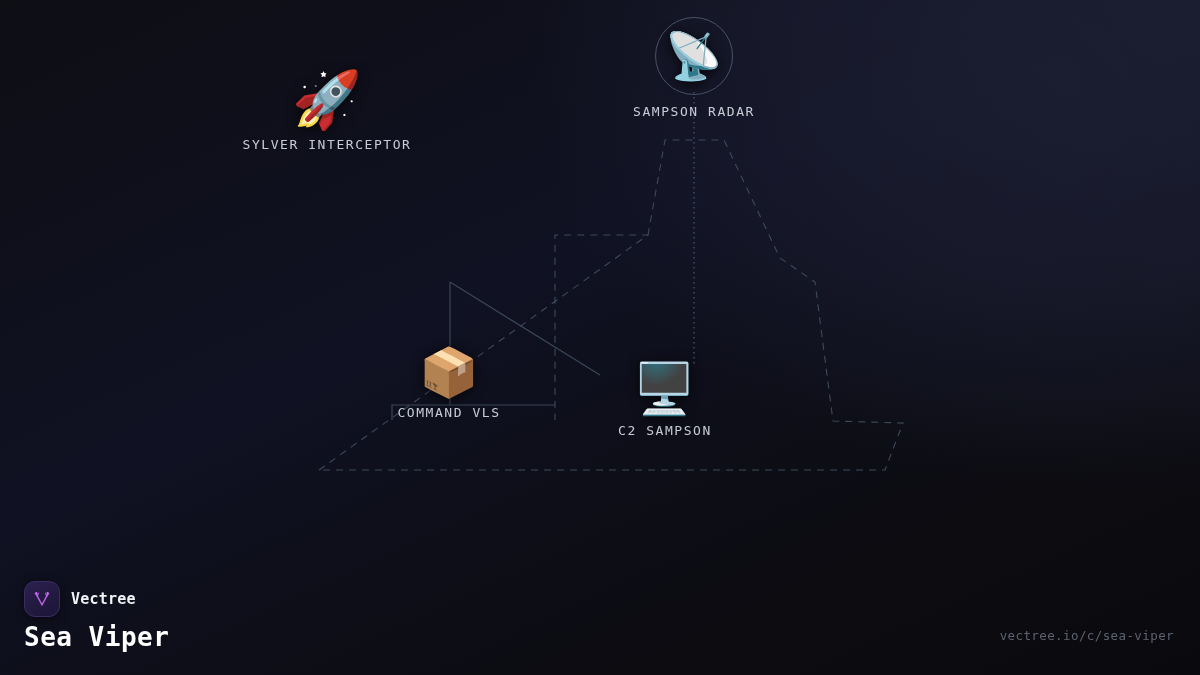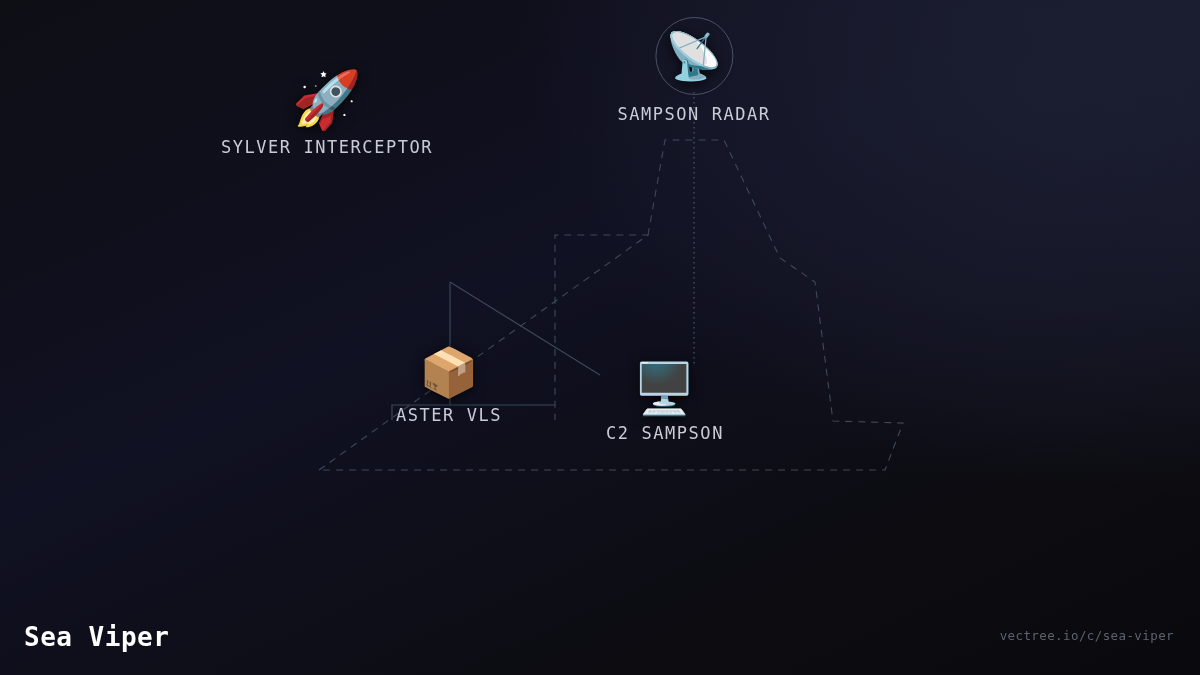--- a/index.html
+++ b/index.html
@@ -38,21 +38,21 @@
     transform: translateX(-50%);
   }
   .node-glyph {
     font-family: "DejaVu Sans", sans-serif;
     line-height: 1;
     text-align: center;
     filter: drop-shadow(0 2px 6px rgba(0,0,0,0.75));
   }
   .node-label {
     margin-top: 9px;
-    font-size: 17px;
+    font-size: 13px;
     letter-spacing: 1.55px;
     color: #c8ccd6;
     white-space: nowrap;
     text-align: center;
   }
 
   
   .node-ring {
     position: relative;
     width: 78px;
@@ -136,27 +136,43 @@
         <div class="node-label">SYLVER INTERCEPTOR</div>
       </div>
       <div class="node" style="left: 694px; top: 17px;">
         <div class="node-ring">
           <div class="node-glyph" style="font-size: 46px;">📡</div>
         </div>
         <div class="node-label">SAMPSON RADAR</div>
       </div>
       <div class="node" style="left: 449px; top: 348px;">
         <div class="node-glyph" style="font-size: 48px;">📦</div>
-        <div class="node-label">ASTER VLS</div>
+        <div class="node-label">COMMAND VLS</div>
       </div>
       <div class="node" style="left: 665px; top: 364px;">
         <div class="node-glyph" style="font-size: 50px;">🖥️</div>
         <div class="node-label">C2 SAMPSON</div>
       </div>
     </div>
 
   <div id="brand">
+    <div id="brand-row">
+      <div id="brand-mark">
+        <svg width="20" height="20" viewBox="0 0 24 24" aria-hidden="true">
+          <g stroke="#c060e8" stroke-width="1.7" stroke-linecap="round" fill="none">
+            <path d="M5.5 7 L12 19 L18.5 7"></path>
+            <path d="M4 5.2 L6.4 8.2"></path>
+            <path d="M7.6 5.2 L6.4 8.2" opacity="0.85"></path>
+            <path d="M20 5.2 L17.6 8.2"></path>
+            <path d="M16.4 5.2 L17.6 8.2" opacity="0.85"></path>
+          </g>
+          <circle cx="5.3" cy="4.8" r="1.1" fill="#d87cf2"></circle>
+          <circle cx="18.7" cy="4.8" r="1.1" fill="#d87cf2"></circle>
+        </svg>
+      </div>
+      <span id="brand-name">Vectree</span>
+    </div>
     <div id="deck-title">Sea Viper</div>
   </div>
 
   <div id="footer-url">vectree.io/c/sea-viper</div>
 
 </div>
 
 </body></html>

